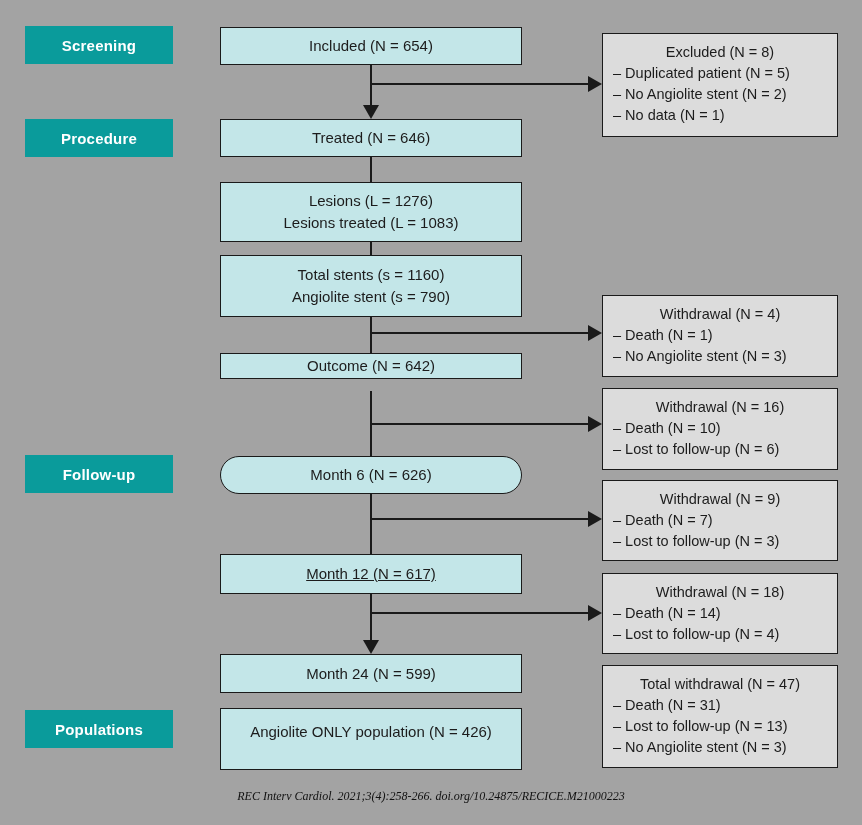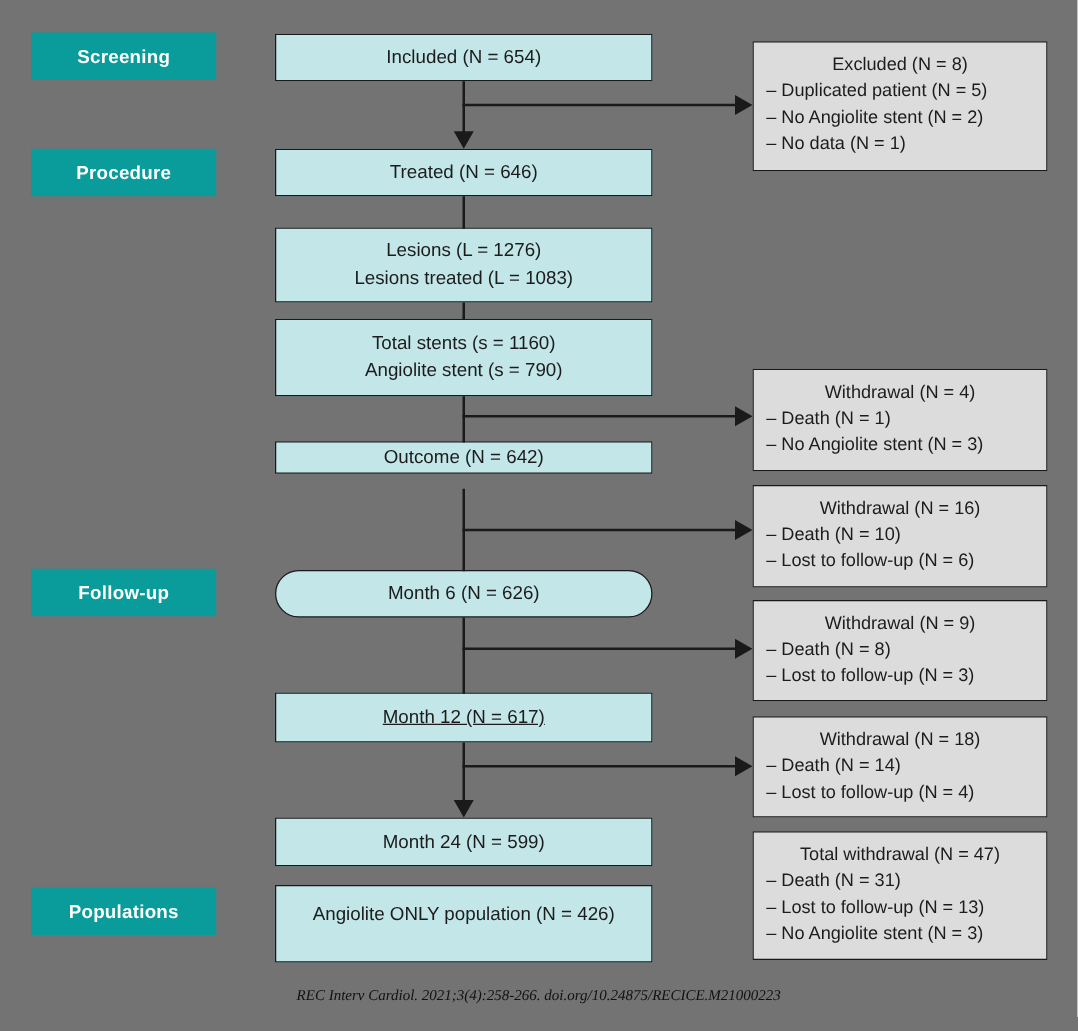--- a/index.html
+++ b/index.html
@@ -1,17 +1,17 @@
 <!DOCTYPE html>
 <html><head>
 <meta charset="utf-8">
 <style>
   html,body{margin:0;padding:0;background:#ffffff;}
   .canvas{
-    position:relative;width:862px;height:825px;background:#737373;overflow:hidden;
+    position:relative;width:862px;height:825px;background:#a3a3a3;overflow:hidden;
     font-family:"Liberation Sans","DejaVu Sans",sans-serif;color:#1c1c1c;
   }
   .stage{
     position:absolute;left:25px;width:148px;height:38px;
     background:#0a9b9b;color:#ffffff;font-weight:bold;font-size:15px;
     display:flex;align-items:center;justify-content:center;letter-spacing:.2px;
   }
   .flow{
     position:absolute;left:220px;width:302px;box-sizing:border-box;
     background:#c3e6e8;border:1.7px solid #1a1a1a;
@@ -102,21 +102,21 @@
     <div class="item">– Death (N = 1)</div>
     <div class="item">– No Angiolite stent (N = 3)</div>
   </div>
   <div class="side" style="top:388px;height:82px;">
     <div class="title">Withdrawal (N = 16)</div>
     <div class="item">– Death (N = 10)</div>
     <div class="item">– Lost to follow-up (N = 6)</div>
   </div>
   <div class="side" style="top:480px;height:81px;">
     <div class="title">Withdrawal (N = 9)</div>
-    <div class="item">– Death (N = 8)</div>
+    <div class="item">– Death (N = 7)</div>
     <div class="item">– Lost to follow-up (N = 3)</div>
   </div>
   <div class="side" style="top:573px;height:81px;">
     <div class="title">Withdrawal (N = 18)</div>
     <div class="item">– Death (N = 14)</div>
     <div class="item">– Lost to follow-up (N = 4)</div>
   </div>
   <div class="side" style="top:665px;height:103px;">
     <div class="title">Total withdrawal (N = 47)</div>
     <div class="item">– Death (N = 31)</div>

